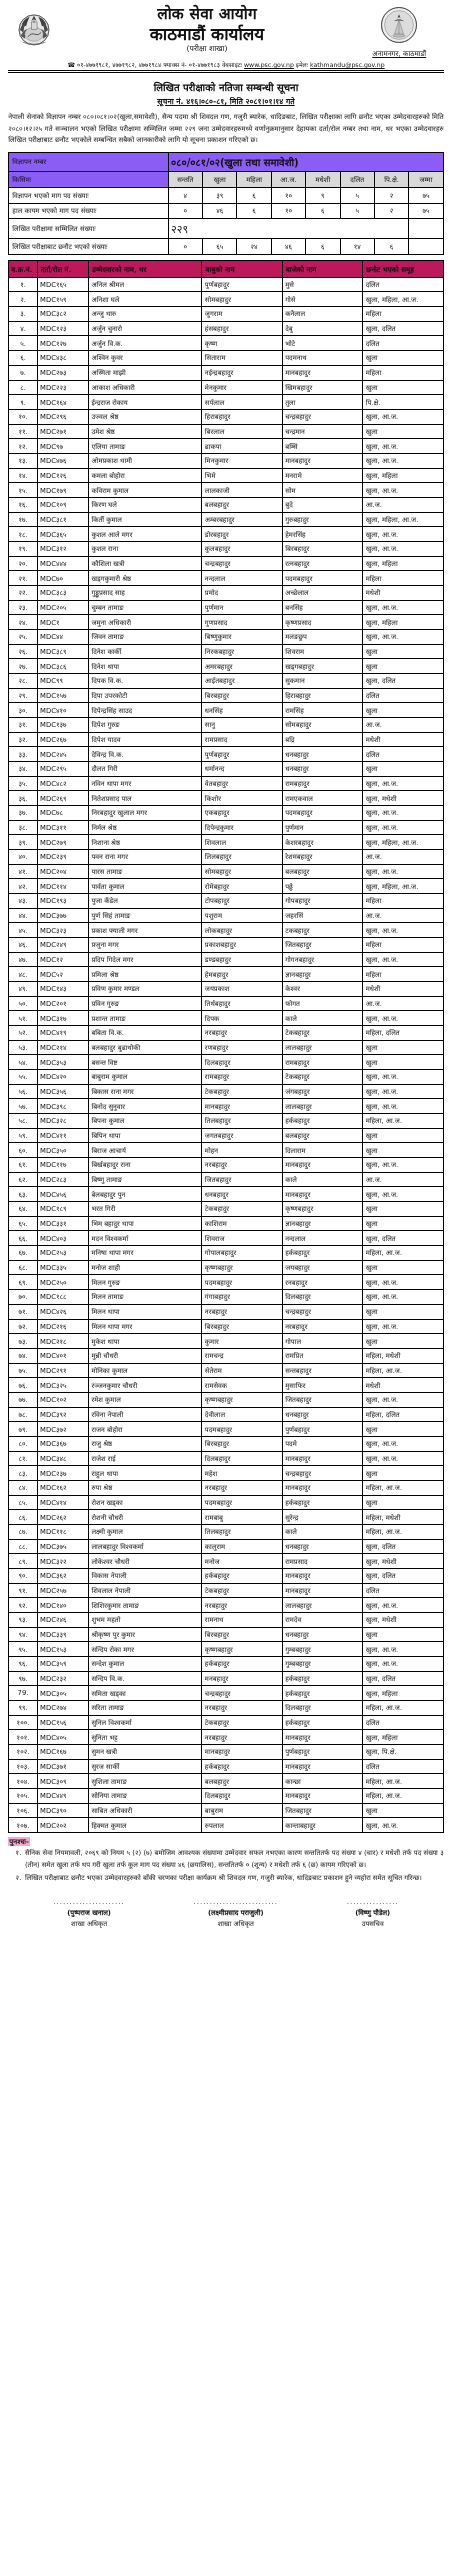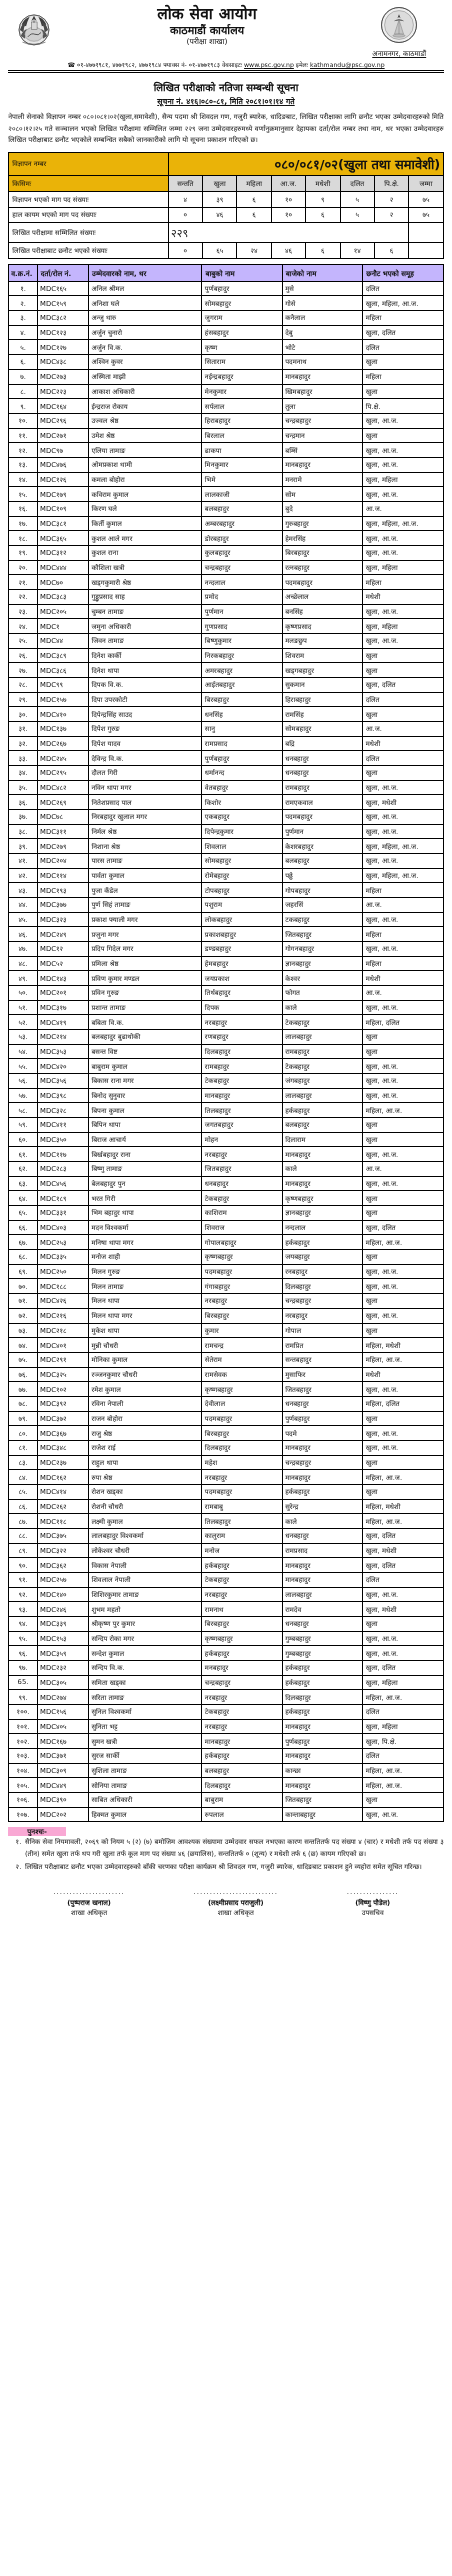--- a/index.html
+++ b/index.html
@@ -38,21 +38,21 @@
     flex: 1 1 auto;
     text-align: center;
     line-height: 1.12;
   }
   .org-name {
     font-size: 15.5px;
     font-weight: bold;
     letter-spacing: 0.2px;
   }
   .office-name {
-    font-size: 11px;
+    font-size: 17px;
     font-weight: bold;
     margin-top: 1.2px;
   }
   .branch-name {
     font-size: 7.7px;
     margin-top: 1.2px;
   }
   .addr {
     font-size: 7.1px;
     text-align: right;
@@ -134,44 +134,44 @@
   .summary .lbl {
     text-align: left;
     font-weight: normal;
     width: 153px;
     padding-left: 3px;
   }
   .summary .num {
     text-align: center;
     width: 32px;
   }
-  .summary .shade { background: #eab308; }
+  .summary .shade { background: #8b5cf6; }
   .summary .adv-val {
-    text-align: right;
+    text-align: left;
     font-weight: bold;
-    font-size: 13px;
+    font-size: 10px;
   }
   .summary .kisim {
     text-align: center;
     font-weight: normal;
     background: #d9d9d9;
   }
   .summary .wide-center {
     text-align: left;
     font-size: 11px;
   }
 
   
   .candidates {
     margin-top: 5.3px;
     table-layout: fixed;
   }
   .candidates th {
     border: 0.6px solid #000;
-    background: #c4b5fd;
+    background: #be185d;
     font-size: 7px;
     font-weight: bold;
     padding: 1.8px 2.4px;
     height: 12px;
   }
   .candidates td {
     border: 0.6px solid #000;
     font-size: 6.8px;
     padding: 1.2px 2.4px;
     height: 11.3px;
@@ -189,21 +189,21 @@
   }
   th.c-sn { text-align: center; padding-left: 0; }
 
   
   .punascha {
     margin-top: 4.2px;
     font-size: 7px;
     font-weight: bold;
     display: inline-block;
     background: #f9a8d4;
-    padding: 0 19px;
+    padding: 0 1px;
   }
   .note-list {
     margin: 1.8px 0 0 0;
     padding: 0;
     list-style: none;
     font-size: 6.8px;
     line-height: 1.72;
   }
   .note-list li {
     display: flex;
@@ -680,20 +680,28 @@
         </tr>
         <tr>
           <td class="c-sn">३९.</td>
           <td class="c-roll">MDC२७९</td>
           <td class="c-name">निशाना श्रेष्ठ</td>
           <td class="c-fa">शिवलाल</td>
           <td class="c-gf">केशरबहादुर</td>
           <td class="c-grp">खुला, महिला, आ.ज.</td>
         </tr>
         <tr>
+          <td class="c-sn">४०.</td>
+          <td class="c-roll">MDC२३९</td>
+          <td class="c-name">पवन राना मगर</td>
+          <td class="c-fa">लिलबहादुर</td>
+          <td class="c-gf">रेशमबहादुर</td>
+          <td class="c-grp">आ.ज.</td>
+        </tr>
+        <tr>
           <td class="c-sn">४१.</td>
           <td class="c-roll">MDC२०४</td>
           <td class="c-name">पारस तामाङ</td>
           <td class="c-fa">सोमबहादुर</td>
           <td class="c-gf">बलबहादुर</td>
           <td class="c-grp">खुला, आ.ज.</td>
         </tr>
         <tr>
           <td class="c-sn">४२.</td>
           <td class="c-roll">MDC११४</td>
@@ -1128,21 +1136,21 @@
         </tr>
         <tr>
           <td class="c-sn">९७.</td>
           <td class="c-roll">MDC२३२</td>
           <td class="c-name">सन्दिप वि.क.</td>
           <td class="c-fa">मनबहादुर</td>
           <td class="c-gf">हर्कबहादुर</td>
           <td class="c-grp">खुला, दलित</td>
         </tr>
         <tr>
-          <td class="c-sn">65.</td>
+          <td class="c-sn">79.</td>
           <td class="c-roll">MDC३०५</td>
           <td class="c-name">समिता खड्का</td>
           <td class="c-fa">चन्द्रबहादुर</td>
           <td class="c-gf">हर्कबहादुर</td>
           <td class="c-grp">खुला, महिला</td>
         </tr>
         <tr>
           <td class="c-sn">९९.</td>
           <td class="c-roll">MDC२७४</td>
           <td class="c-name">सरिता तामाङ</td>

